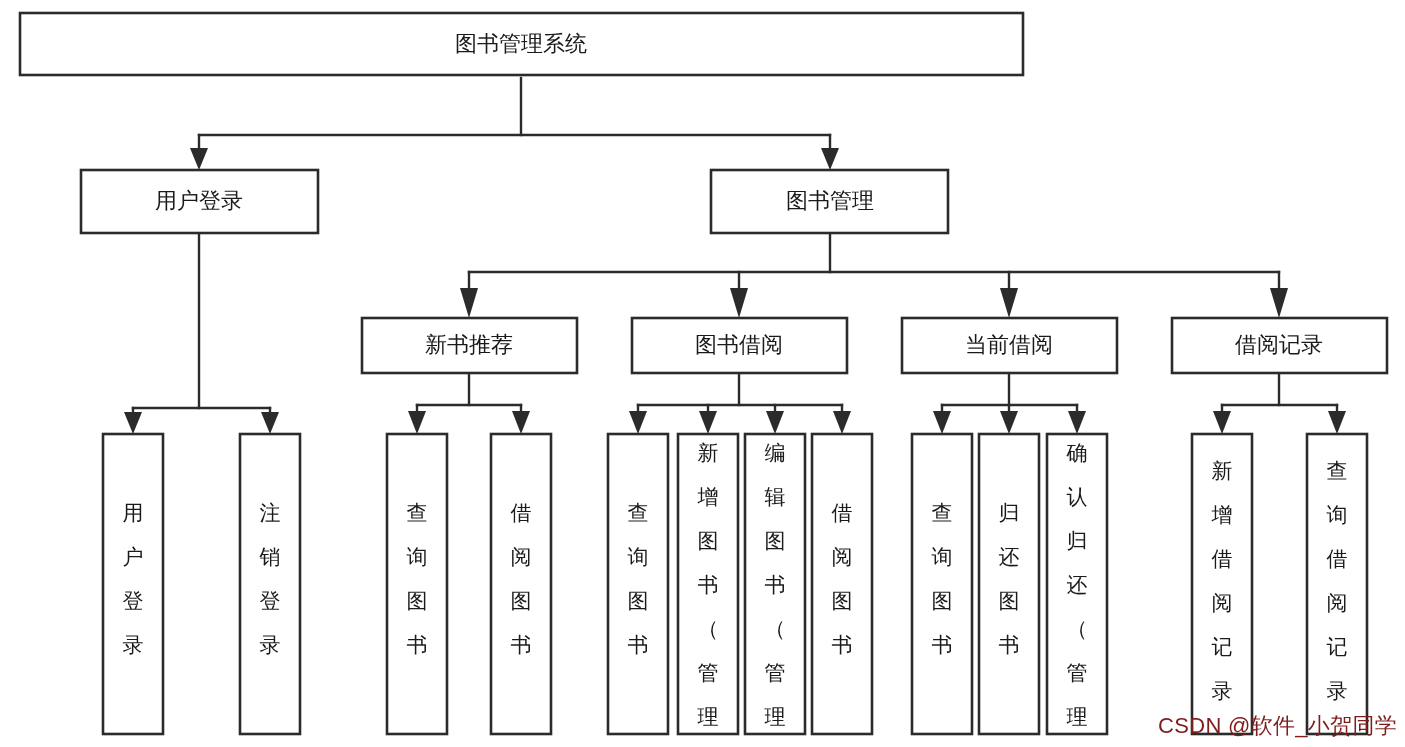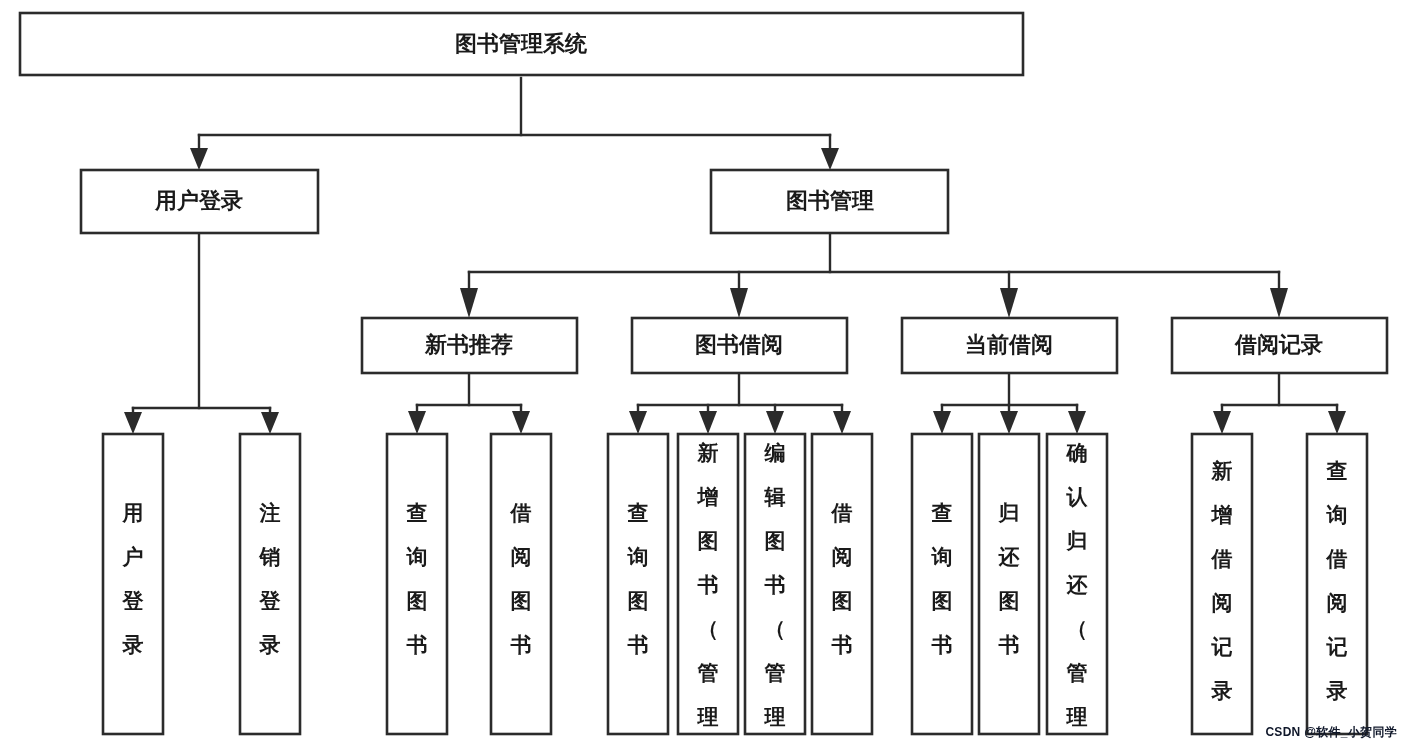--- a/index.html
+++ b/index.html
@@ -12,21 +12,20 @@
     width: 1405px;
     height: 747px;
     font-family: "Liberation Sans", "DejaVu Sans", sans-serif;
     overflow: hidden;
     position: relative;
   }
   #diagram-root {
     position: relative;
     width: 1405px;
     height: 747px;
-    font-weight: bold;
   }
   svg#flowchart {
     position: absolute;
     left: 0;
     top: 0;
     width: 1405px;
     height: 747px;
     display: block;
   }
   .node-box {
@@ -55,22 +54,22 @@
     font-family: "Liberation Sans", "DejaVu Sans", sans-serif;
     font-size: 21px;
     fill: #1a1a1a;
     text-anchor: middle;
   }
   .watermark {
     position: absolute;
     right: 8px;
     bottom: 6px;
     font-family: "Liberation Sans", "DejaVu Sans", sans-serif;
-    font-size: 12px;
-    color: #0f172a;
+    font-size: 22px;
+    color: #7f1d1d;
     letter-spacing: 0.3px;
     white-space: nowrap;
     user-select: none;
   }
 </style>
 </head>
 <body>
 
 <div id="diagram-root">
 

